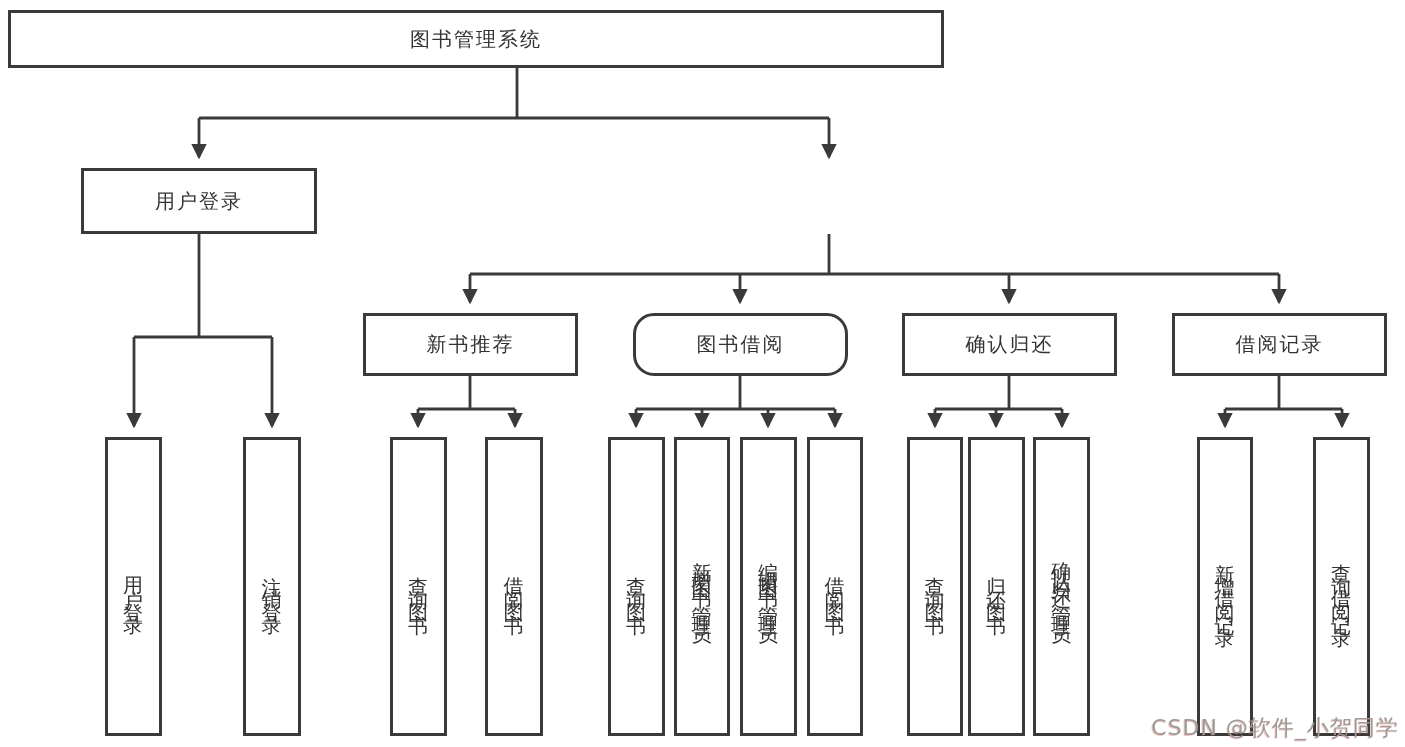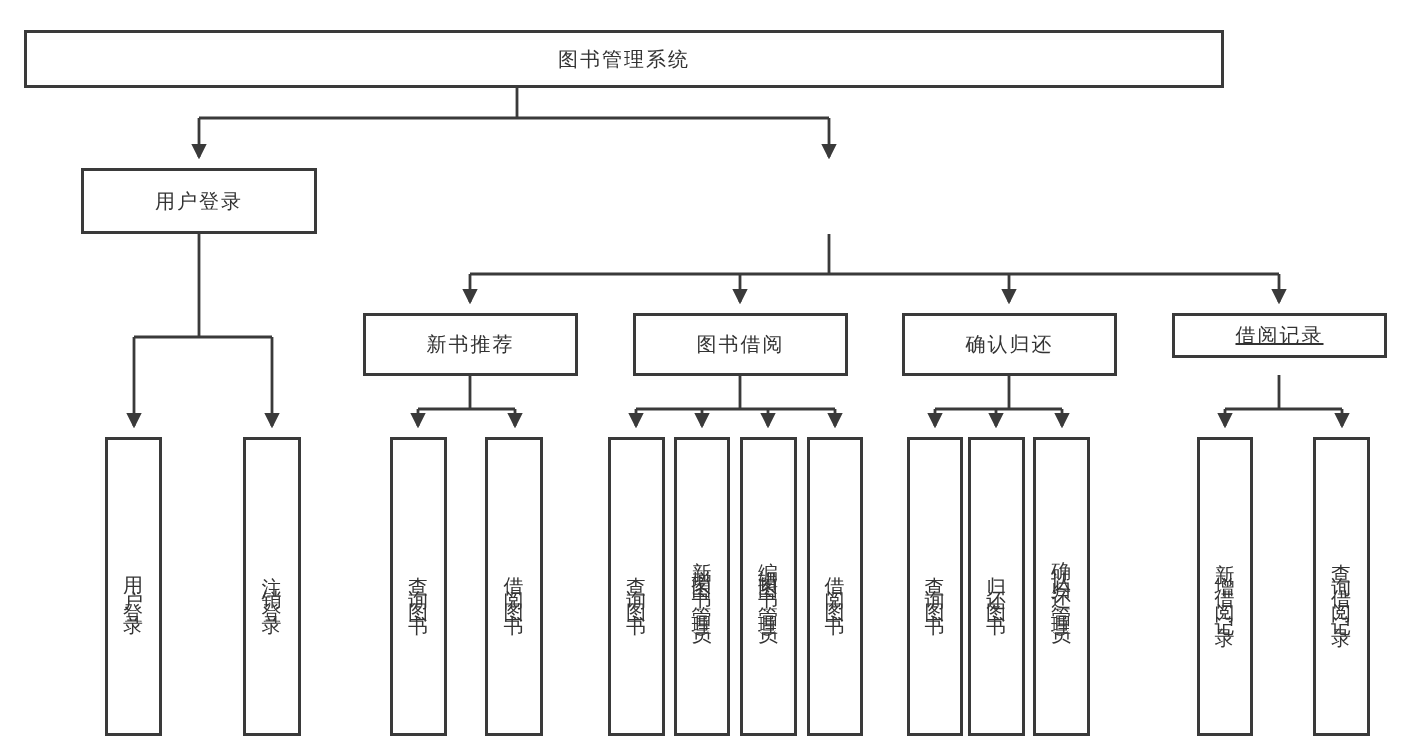--- a/index.html
+++ b/index.html
@@ -98,38 +98,38 @@
       <line x1="768" y1="409" x2="768" y2="426" marker-end="url(#arrow)"></line>
       <line x1="835" y1="409" x2="835" y2="426" marker-end="url(#arrow)"></line>
       <line x1="935" y1="409" x2="935" y2="426" marker-end="url(#arrow)"></line>
       <line x1="996" y1="409" x2="996" y2="426" marker-end="url(#arrow)"></line>
       <line x1="1062" y1="409" x2="1062" y2="426" marker-end="url(#arrow)"></line>
       <line x1="1225" y1="409" x2="1225" y2="426" marker-end="url(#arrow)"></line>
       <line x1="1342" y1="409" x2="1342" y2="426" marker-end="url(#arrow)"></line>
     </g>
   </svg>
 
-  <div class="node hbox" style="left:24px; top:10px; width:1200px; height:58px;margin-top:20px;">
+  <div class="node hbox" style="left:8px; top:10px; width:936px; height:58px;">
     <span class="label">图书管理系统</span>
   </div>
 
   <div class="node hbox" style="left:81px; top:168px; width:236px; height:66px;">
     <span class="label">用户登录</span>
   </div>
 
   <div class="node hbox" style="left:363px; top:313px; width:215px; height:63px;">
     <span class="label">新书推荐</span>
   </div>
-  <div class="node hbox" style="left:633px; top:313px; width:215px; height:63px;">
+  <div class="node hbox" style="left:633px; top:313px; width:215px; height:63px;border-radius:21px;">
     <span class="label">图书借阅</span>
   </div>
   <div class="node hbox" style="left:902px; top:313px; width:215px; height:63px;">
     <span class="label">确认归还</span>
   </div>
-  <div class="node hbox" style="left:1172px; top:313px; width:215px; height:45px;text-decoration:underline;">
+  <div class="node hbox" style="left:1172px; top:313px; width:215px; height:63px;">
     <span class="label">借阅记录</span>
   </div>
 
   <div class="node vbox" style="left:105px; top:437px; width:57px; height:299px;">
     <span class="vtext">用户登录</span>
   </div>
   <div class="node vbox" style="left:243px; top:437px; width:58px; height:299px;">
     <span class="vtext">注销登录</span>
   </div>
 
@@ -163,14 +163,15 @@
     <span class="vtext">确认归还（管理员）</span>
   </div>
 
   <div class="node vbox" style="left:1197px; top:437px; width:56px; height:299px;">
     <span class="vtext">新增借阅记录</span>
   </div>
   <div class="node vbox" style="left:1313px; top:437px; width:57px; height:299px;">
     <span class="vtext">查询借阅记录</span>
   </div>
 
+  <div id="watermark">CSDN @软件_小贺同学</div>
 
 </div>
 
 </body></html>

